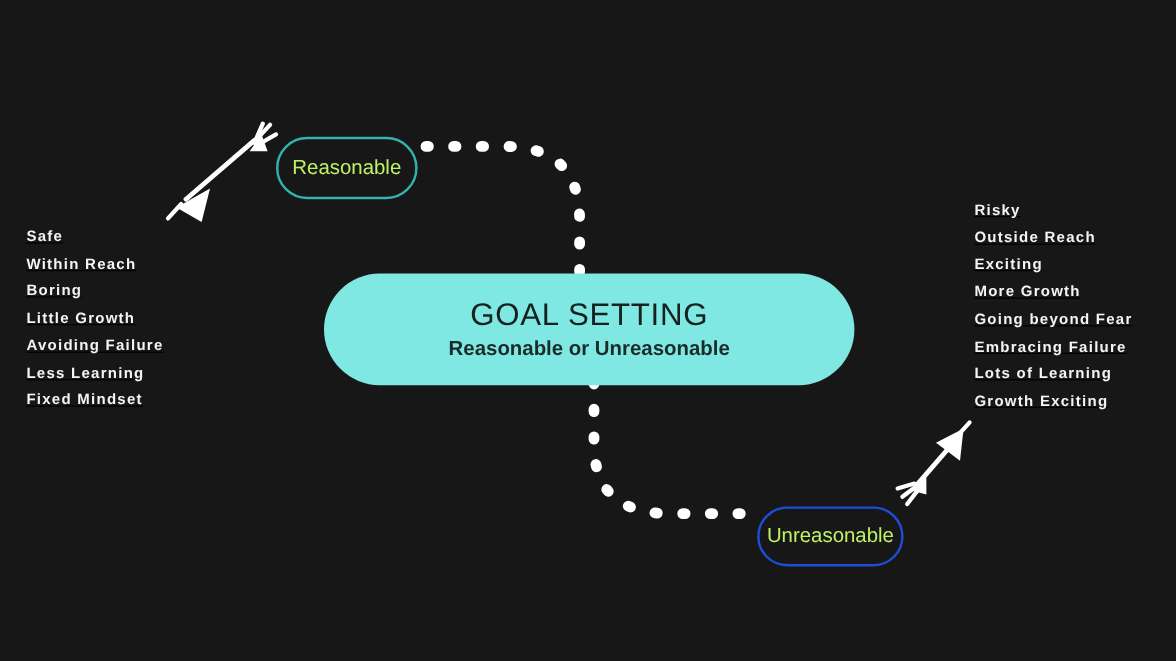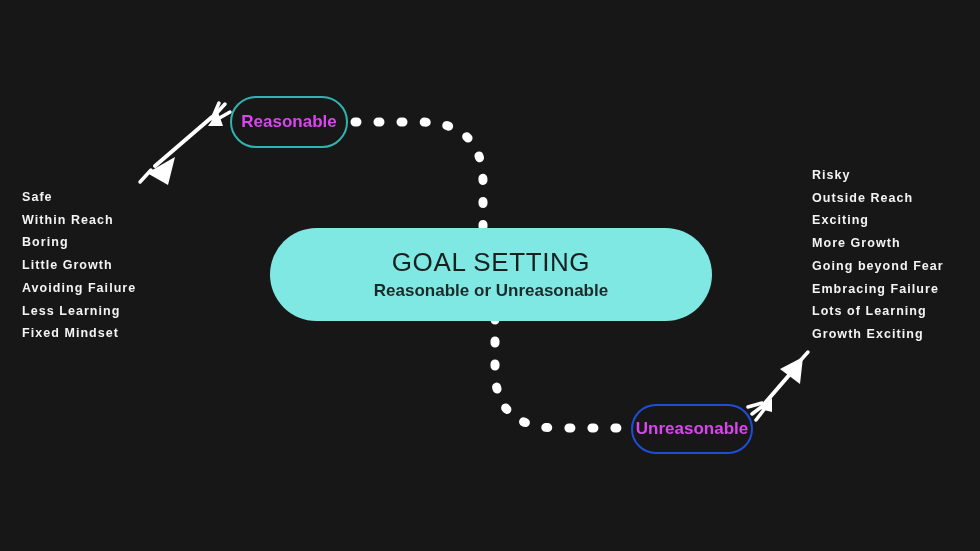--- a/index.html
+++ b/index.html
@@ -51,40 +51,42 @@
 
   
   .pill {
     position:absolute;
     display:flex;
     align-items:center;
     justify-content:center;
     background:#171717;
     border-radius:28px;
     z-index:4;
-    color:#d946ef;
+    color:#bef264;
     font-size:17px;
-    font-weight:bold;
+    font-weight:normal;
+    margin-top:18px;
   }
   .pill-reasonable {
     left:230px; top:96px;
     width:118px; height:52px;
     border:2px solid #31B4B0;
   }
   .pill-unreasonable {
     left:631px; top:404px;
     width:122px; height:50px;
     border:2px solid #1d4ed8;
     text-align:right;
   }
 
   
   .trait-list {
     position:absolute;
     z-index:2;
+    text-decoration:underline;
   }
   .trait-list-left  { left:22px;  top:186px; text-align:left; }
   .trait-list-right { left:812px; top:164px; text-align:left; }
   .trait-item {
     color:#f4f4f4;
     font-size:12.5px;
     font-weight:bold;
     letter-spacing:1.05px;
     line-height:22.7px;
     white-space:nowrap;

